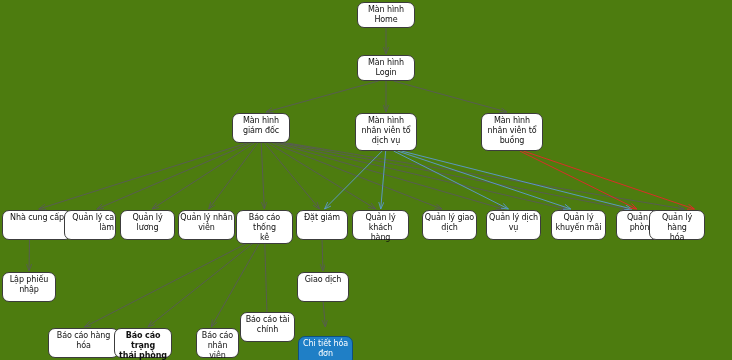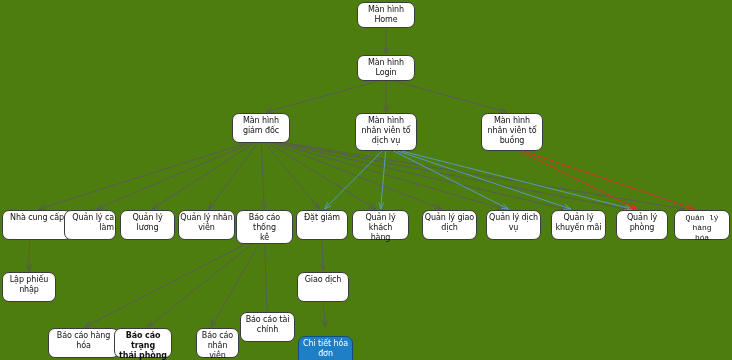--- a/index.html
+++ b/index.html
@@ -143,21 +143,21 @@
       </div>
       <div class="node" style="left: 486px; top: 210px; width: 55px; height: 30px;">
         <span class="label">Quản lý dịch<br>vụ</span>
       </div>
       <div class="node" style="left: 551px; top: 210px; width: 55px; height: 30px;">
         <span class="label">Quản lý<br>khuyến mãi</span>
       </div>
       <div class="node" style="left: 616px; top: 210px; width: 52px; height: 30px;">
         <span class="label">Quản lý<br>phòng</span>
       </div>
-      <div class="node" style="left: 674px; top: 210px; width: 56px; height: 30px; font-family: Liberation Mono, monospace;">
+      <div class="node" style="left: 649px; top: 210px; width: 56px; height: 30px;">
         <span class="label">Quản lý hàng<br>hóa</span>
       </div>
       <div class="node" style="left: 2px; top: 272px; width: 54px; height: 30px;">
         <span class="label">Lập phiếu<br>nhập</span>
       </div>
       <div class="node" style="left: 297px; top: 272px; width: 52px; height: 30px;">
         <span class="label">Giao dịch</span>
       </div>
       <div class="node" style="left: 48px; top: 328px; width: 71px; height: 30px;">
         <span class="label">Báo cáo hàng<br>hóa</span>

